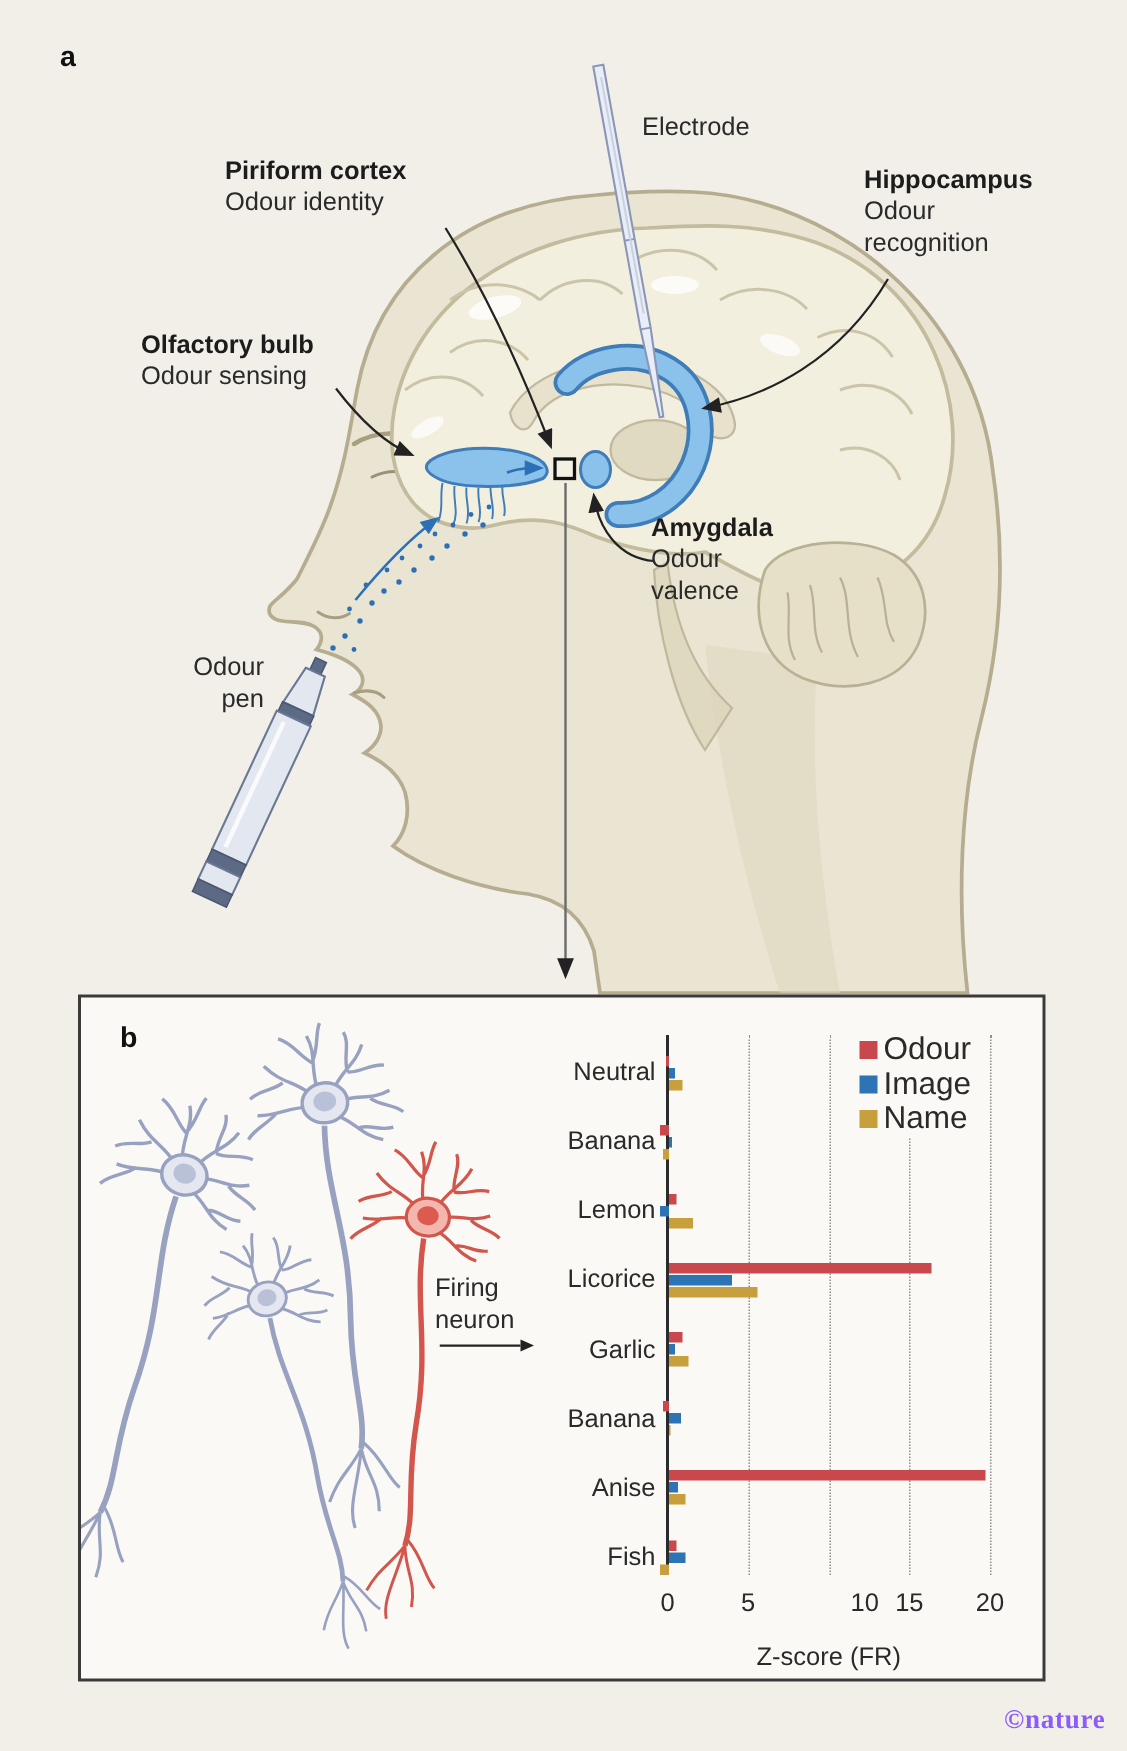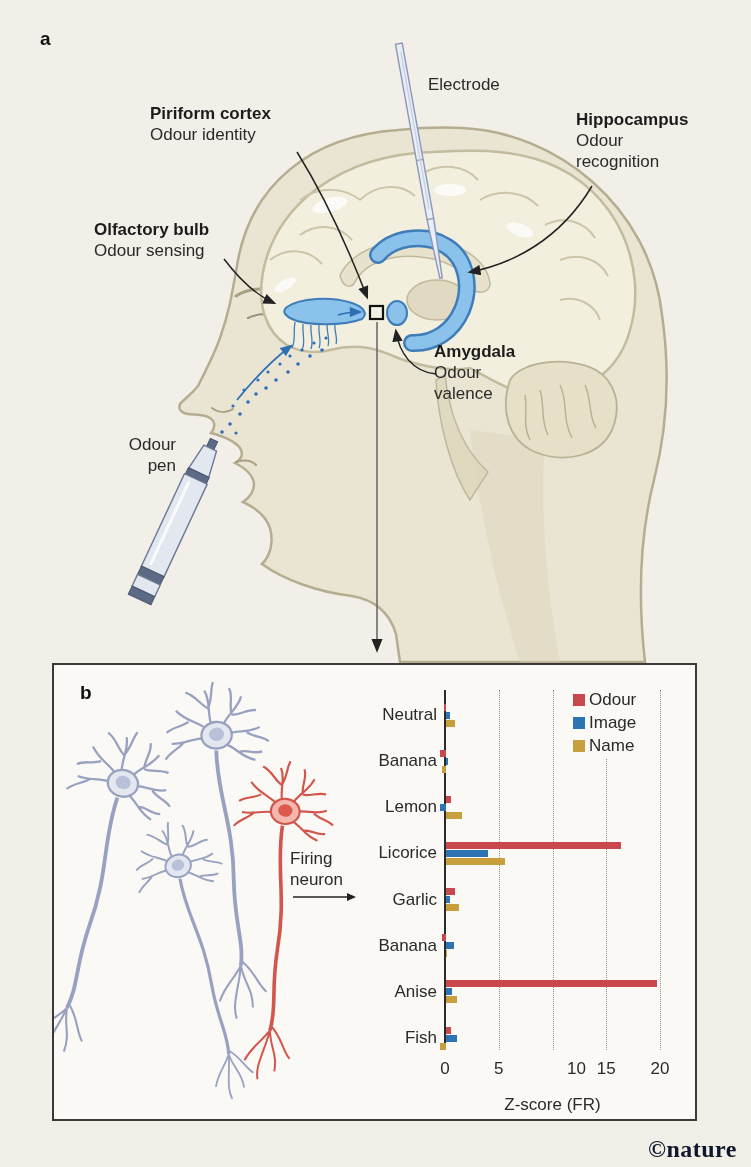--- a/index.html
+++ b/index.html
@@ -22,22 +22,22 @@
   #chart{left:303px;top:20px;width:340px;height:435px;position:absolute;}
   .gridline{position:absolute;width:0;border-left:1px dotted #8f8f8f;}
   .axisline{position:absolute;background:#2b2b2b;}
   .cat-label{position:absolute;font-size:17px;text-align:right;color:#2a2a2a;}
   .bar{position:absolute;height:7px;}
   .tick{position:absolute;font-size:17px;text-align:center;color:#2a2a2a;}
   .xlabel{position:absolute;font-size:17px;text-align:center;color:#2a2a2a;margin-top:12px;}
   #legend{position:absolute;left:212px;top:2px;background:#faf9f5;padding:1px 4px;}
   .legend-row{display:flex;align-items:center;height:23px;}
   .legend-swatch{width:12px;height:12px;margin-right:4px;}
-  .legend-text{font-size:17px;color:#2a2a2a;}
-  #credit{right:14px;top:1136px;font-family:"Liberation Serif",serif;font-weight:bold;font-size:24px;color:#0f172a;letter-spacing:.5px;}
+  .legend-text{font-size:21px;color:#2a2a2a;}
+  #credit{right:14px;top:1136px;font-family:"Liberation Serif",serif;font-weight:bold;font-size:18px;color:#8b5cf6;letter-spacing:.5px;}
   svg{display:block;}
   .neu .axon{stroke:var(--s);stroke-width:4;fill:none;}
   .neu .thin{stroke-width:2.2;}
   .neu .dend{stroke:var(--s);stroke-width:2.4;fill:none;}
   .neu .soma{fill:var(--f);stroke:var(--s);stroke-width:2.4;}
   .neu .nucl{fill:var(--n);}
 </style>
 </head>
 <body>
 

